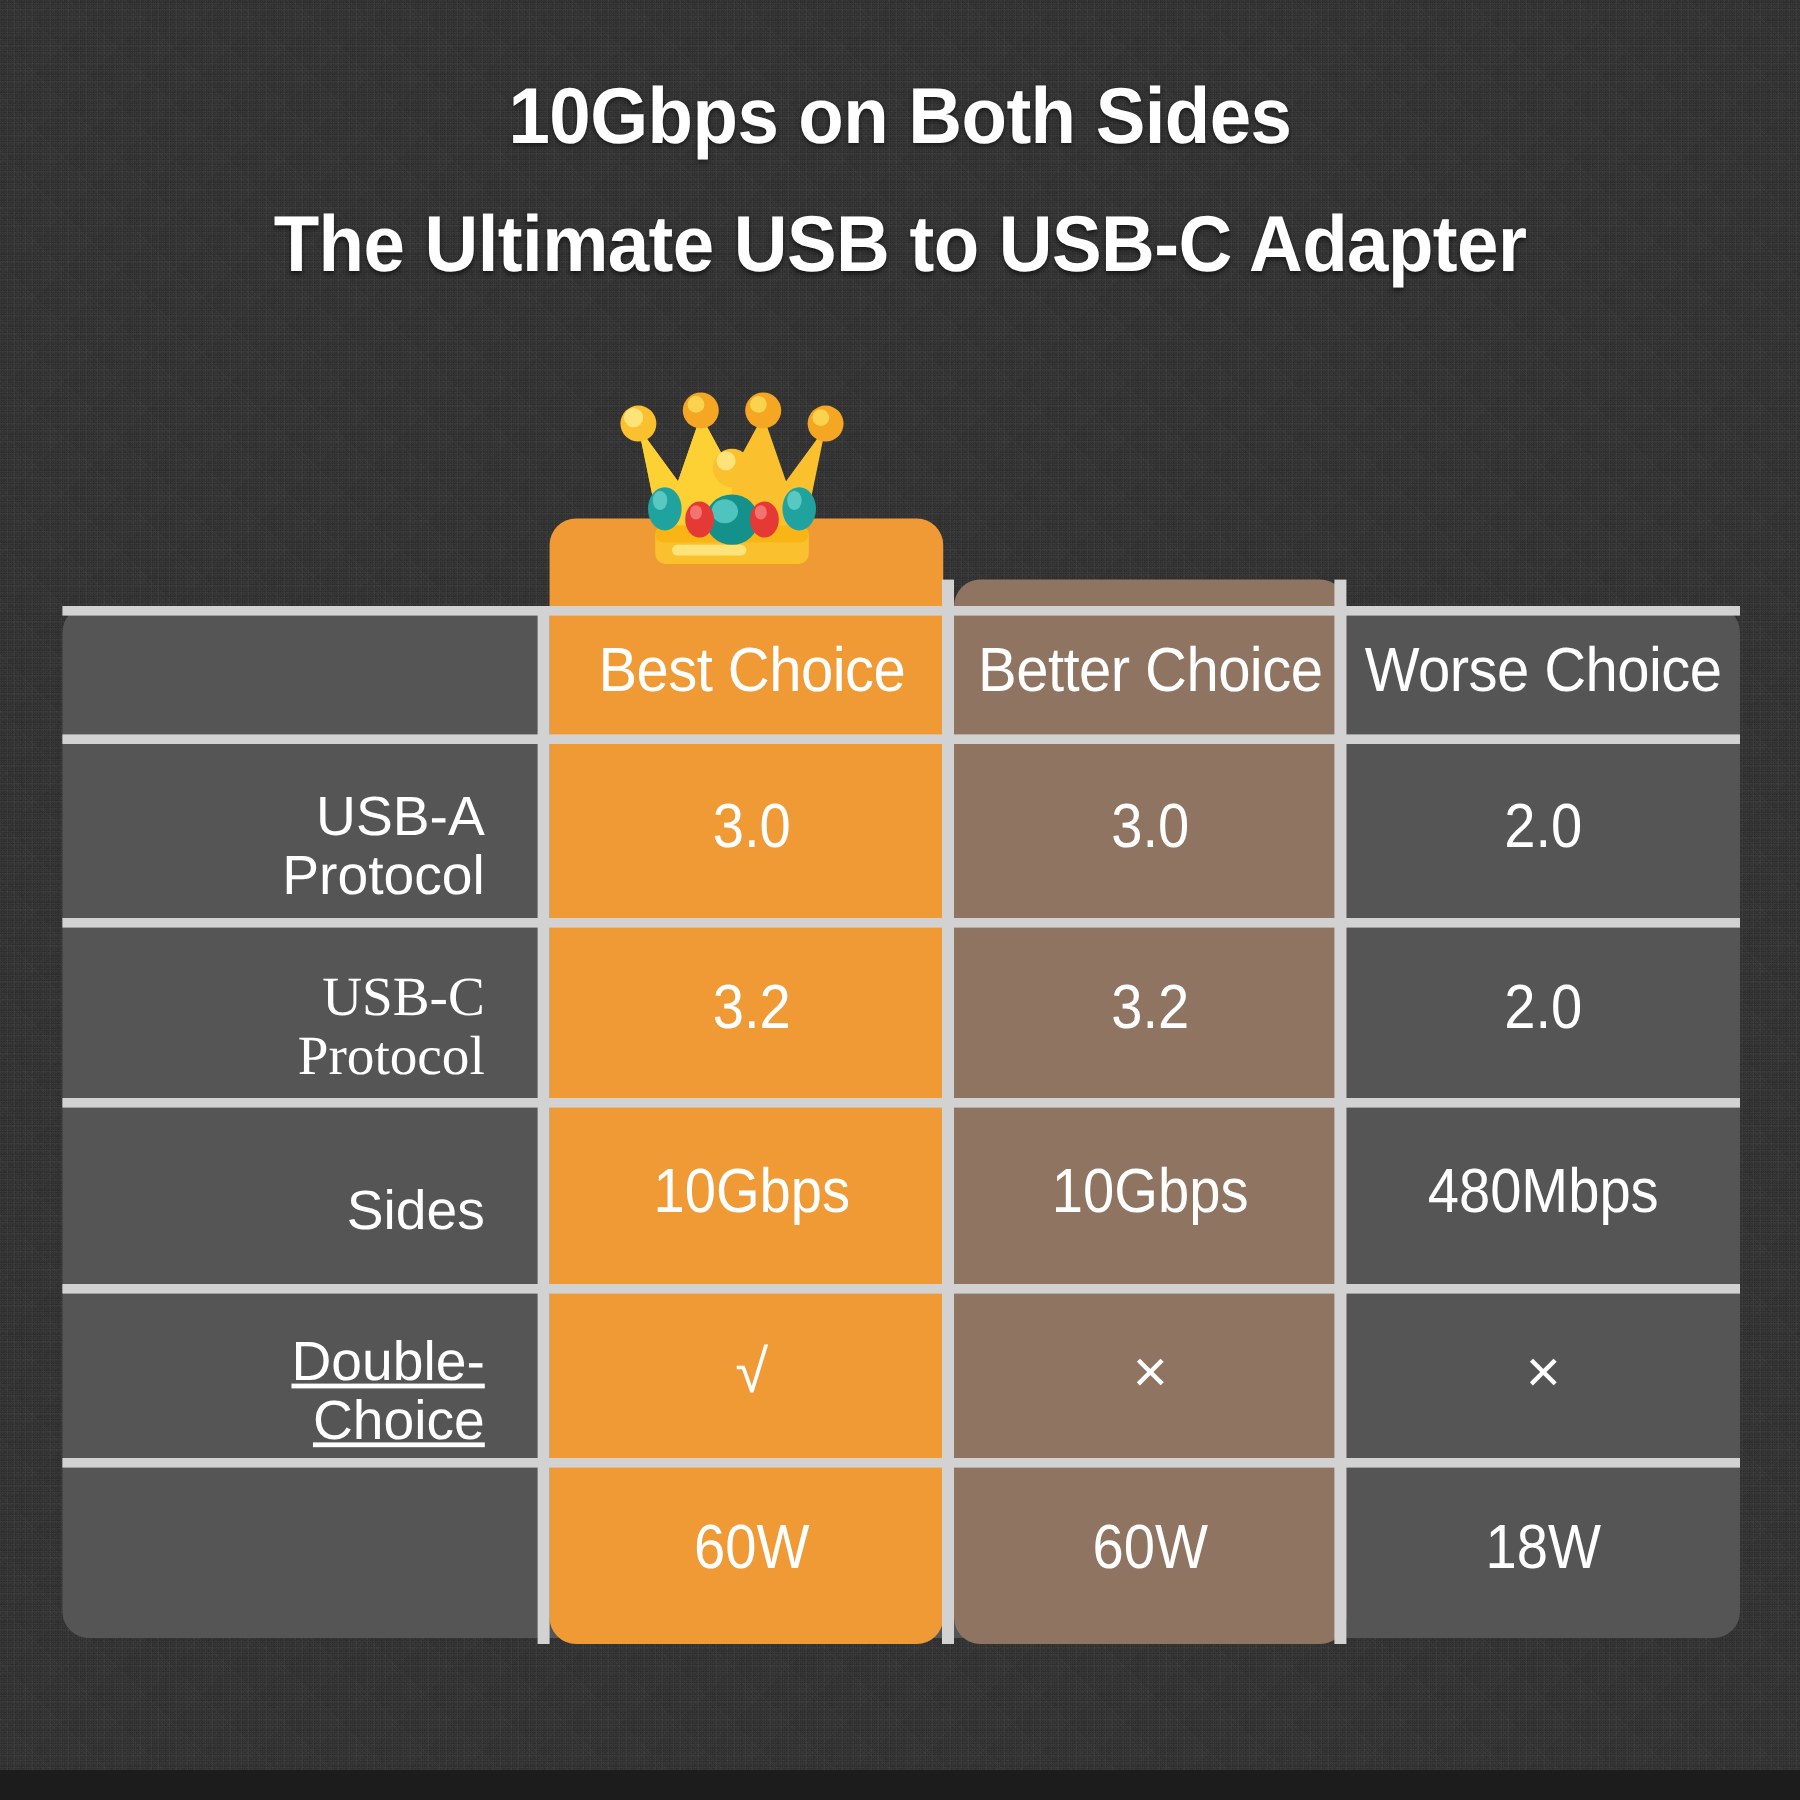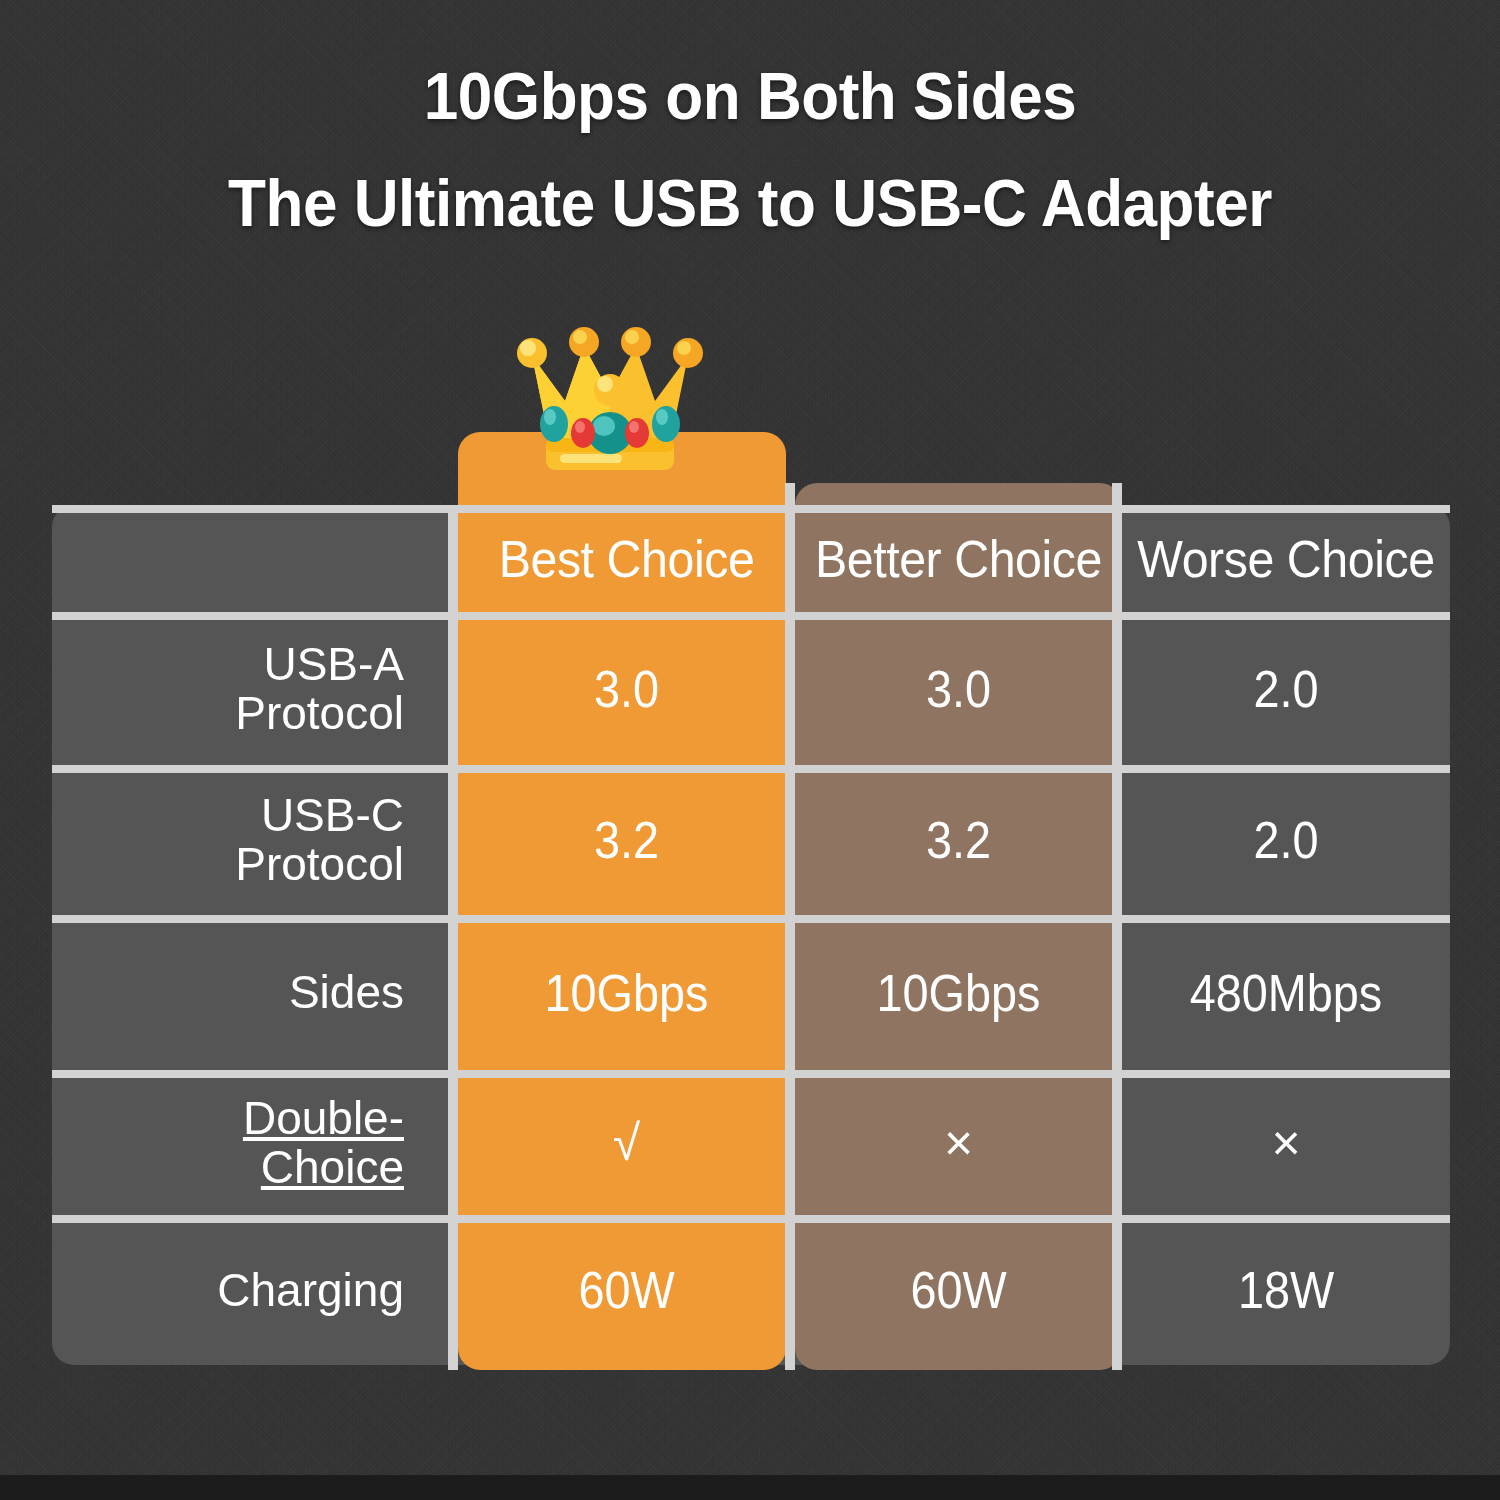--- a/index.html
+++ b/index.html
@@ -163,21 +163,21 @@
     font-size: 52px;
     transform: scaleX(0.9);
     white-space: nowrap;
   }
   .mark {
     font-size: 50px;
     transform: none;
   }
 
   
-  .c-label { left: 0px;   width: 406px; }
+  .c-label { left: 0px;   width: 406px; margin-top: 16px; }
   .c-best  { left: 406px; width: 337px; }
   .c-bett  { left: 743px; width: 327px; }
   .c-wors  { left: 1070px; width: 328px; }
 </style>
 </head>
 <body>
 
 <div id="page">
 
   <div id="noise"></div>
@@ -246,21 +246,21 @@
     <div class="cell rowlabel c-label" style="top:180px; height:153px;">
       <div>
         <span>USB-A</span>
         <span>Protocol</span>
       </div>
     </div>
     <div class="cell val c-best" style="top:180px; height:153px;">3.0</div>
     <div class="cell val c-bett" style="top:180px; height:153px;">3.0</div>
     <div class="cell val c-wors" style="top:180px; height:153px;">2.0</div>
 
-    <div class="cell rowlabel c-label" style="top:333px; height:150px;">
+    <div class="cell rowlabel c-label" style="top:333px; height:150px;font-family:Liberation Serif, serif;">
       <div>
         <span>USB-C</span>
         <span>Protocol</span>
       </div>
     </div>
     <div class="cell val c-best" style="top:333px; height:150px;">3.2</div>
     <div class="cell val c-bett" style="top:333px; height:150px;">3.2</div>
     <div class="cell val c-wors" style="top:333px; height:150px;">2.0</div>
 
     <div class="cell rowlabel c-label" style="top:483px; height:155px;">
@@ -277,21 +277,20 @@
         <span>Double-</span>
         <span>Choice</span>
       </div>
     </div>
     <div class="cell mark c-best" style="top:638px; height:145px;">√</div>
     <div class="cell mark c-bett" style="top:638px; height:145px;">×</div>
     <div class="cell mark c-wors" style="top:638px; height:145px;">×</div>
 
     <div class="cell rowlabel c-label" style="top:783px; height:150px;">
       <div>
-        <span>Charging</span>
       </div>
     </div>
     <div class="cell val c-best" style="top:783px; height:150px;">60W</div>
     <div class="cell val c-bett" style="top:783px; height:150px;">60W</div>
     <div class="cell val c-wors" style="top:783px; height:150px;">18W</div>
 
   </div>
 
 </div>
 

